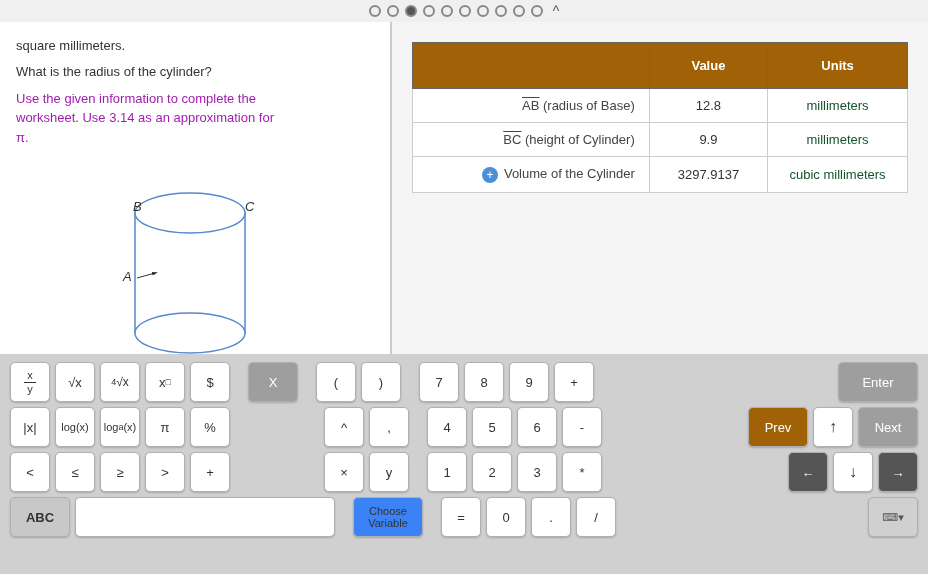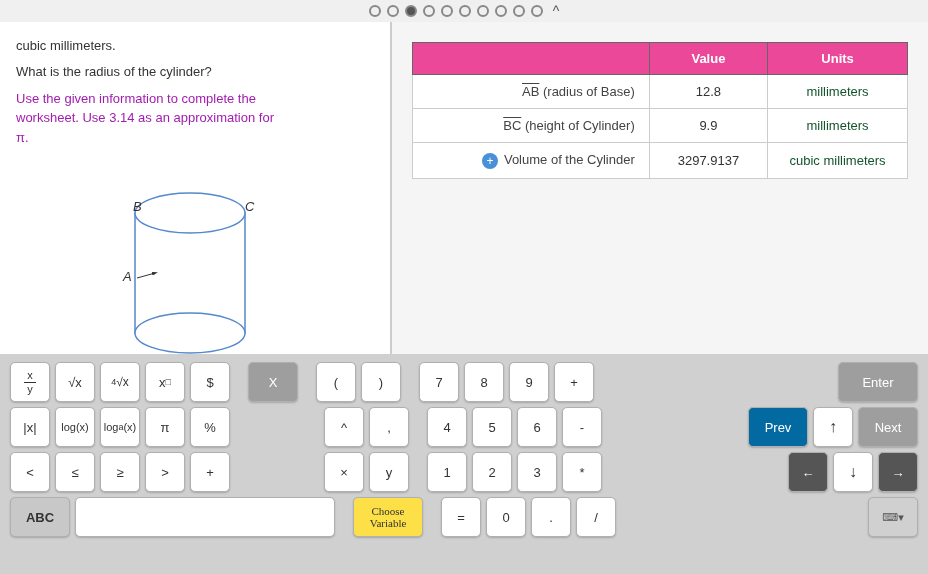--- a/index.html
+++ b/index.html
@@ -89,24 +89,24 @@
     }
     .worksheet-table {
       border-collapse: collapse;
       width: 100%;
       max-width: 500px;
       margin-top: 8px;
       background: white;
       border: 1px solid #ccc;
     }
     .worksheet-table th {
-      background: #ec4899;
+      background: #a16207;
       color: white;
       font-size: 13px;
-      padding: 8px 14px;
+      padding: 15px 14px;
       text-align: center;
       border: 1px solid #666;
     }
     .worksheet-table td {
       font-size: 13px;
       padding: 9px 14px;
       border: 1px solid #ccc;
       color: #333;
     }
     .worksheet-table td.label-cell {
@@ -164,24 +164,24 @@
       align-items: center;
       justify-content: center;
       cursor: pointer;
       color: #333;
       box-shadow: 0 1px 2px rgba(0,0,0,0.2);
       height: 40px;
       min-width: 40px;
     }
     .key.x-key { background: #9e9e9e; color: white; min-width: 50px; }
     .key.enter-key { background: #9e9e9e; color: white; min-width: 80px; }
-    .key.prev-key { background: #0369a1; color: white; min-width: 60px; }
+    .key.prev-key { background: #a16207; color: white; min-width: 60px; }
     .key.next-key { background: #9e9e9e; color: white; min-width: 60px; }
     .key.abc-key { background: #c8c8c8; min-width: 60px; font-weight: bold; }
-    .key.choose-var { background: #fde047; min-width: 70px; font-size: 12px; text-align: center; height: 40px; font-family: Liberation Serif, serif; }
+    .key.choose-var { background: #3b82f6; min-width: 70px; font-size: 12px; text-align: center; height: 40px; }
     .key.input-bar { background: white; flex: 1; min-width: 200px; }
     .key.dark-arrow { background: #555; color: white; }
 
     
     .frac {
       display: flex;
       flex-direction: column;
       align-items: center;
       line-height: 1;
       font-size: 11px;
@@ -208,21 +208,21 @@
   <div class="dot"></div>
   <div class="dot"></div>
   <div class="dot"></div>
   <div class="dot"></div>
   <span style="font-size:14px; color:#555; margin-left:4px; cursor:pointer;">^</span>
 </div>
 
 <div class="main-area">
 
   <div class="left-panel">
-    <p class="intro-text">cubic millimeters.</p>
+    <p class="intro-text">square millimeters.</p>
     <p class="question">What is the radius of the cylinder?</p>
     <p class="instruction">Use the given information to complete the<br>worksheet. Use 3.14 as an approximation for<br>π.</p>
     <div class="cylinder-diagram">
 
       <svg width="180" height="200" viewBox="0 0 180 200">
 
         <rect x="30" y="50" width="110" height="120" fill="white" stroke="#5588cc" stroke-width="1.5"></rect>
 
         <ellipse cx="85" cy="50" rx="55" ry="20" fill="white" stroke="#5588cc" stroke-width="1.5"></ellipse>
 

